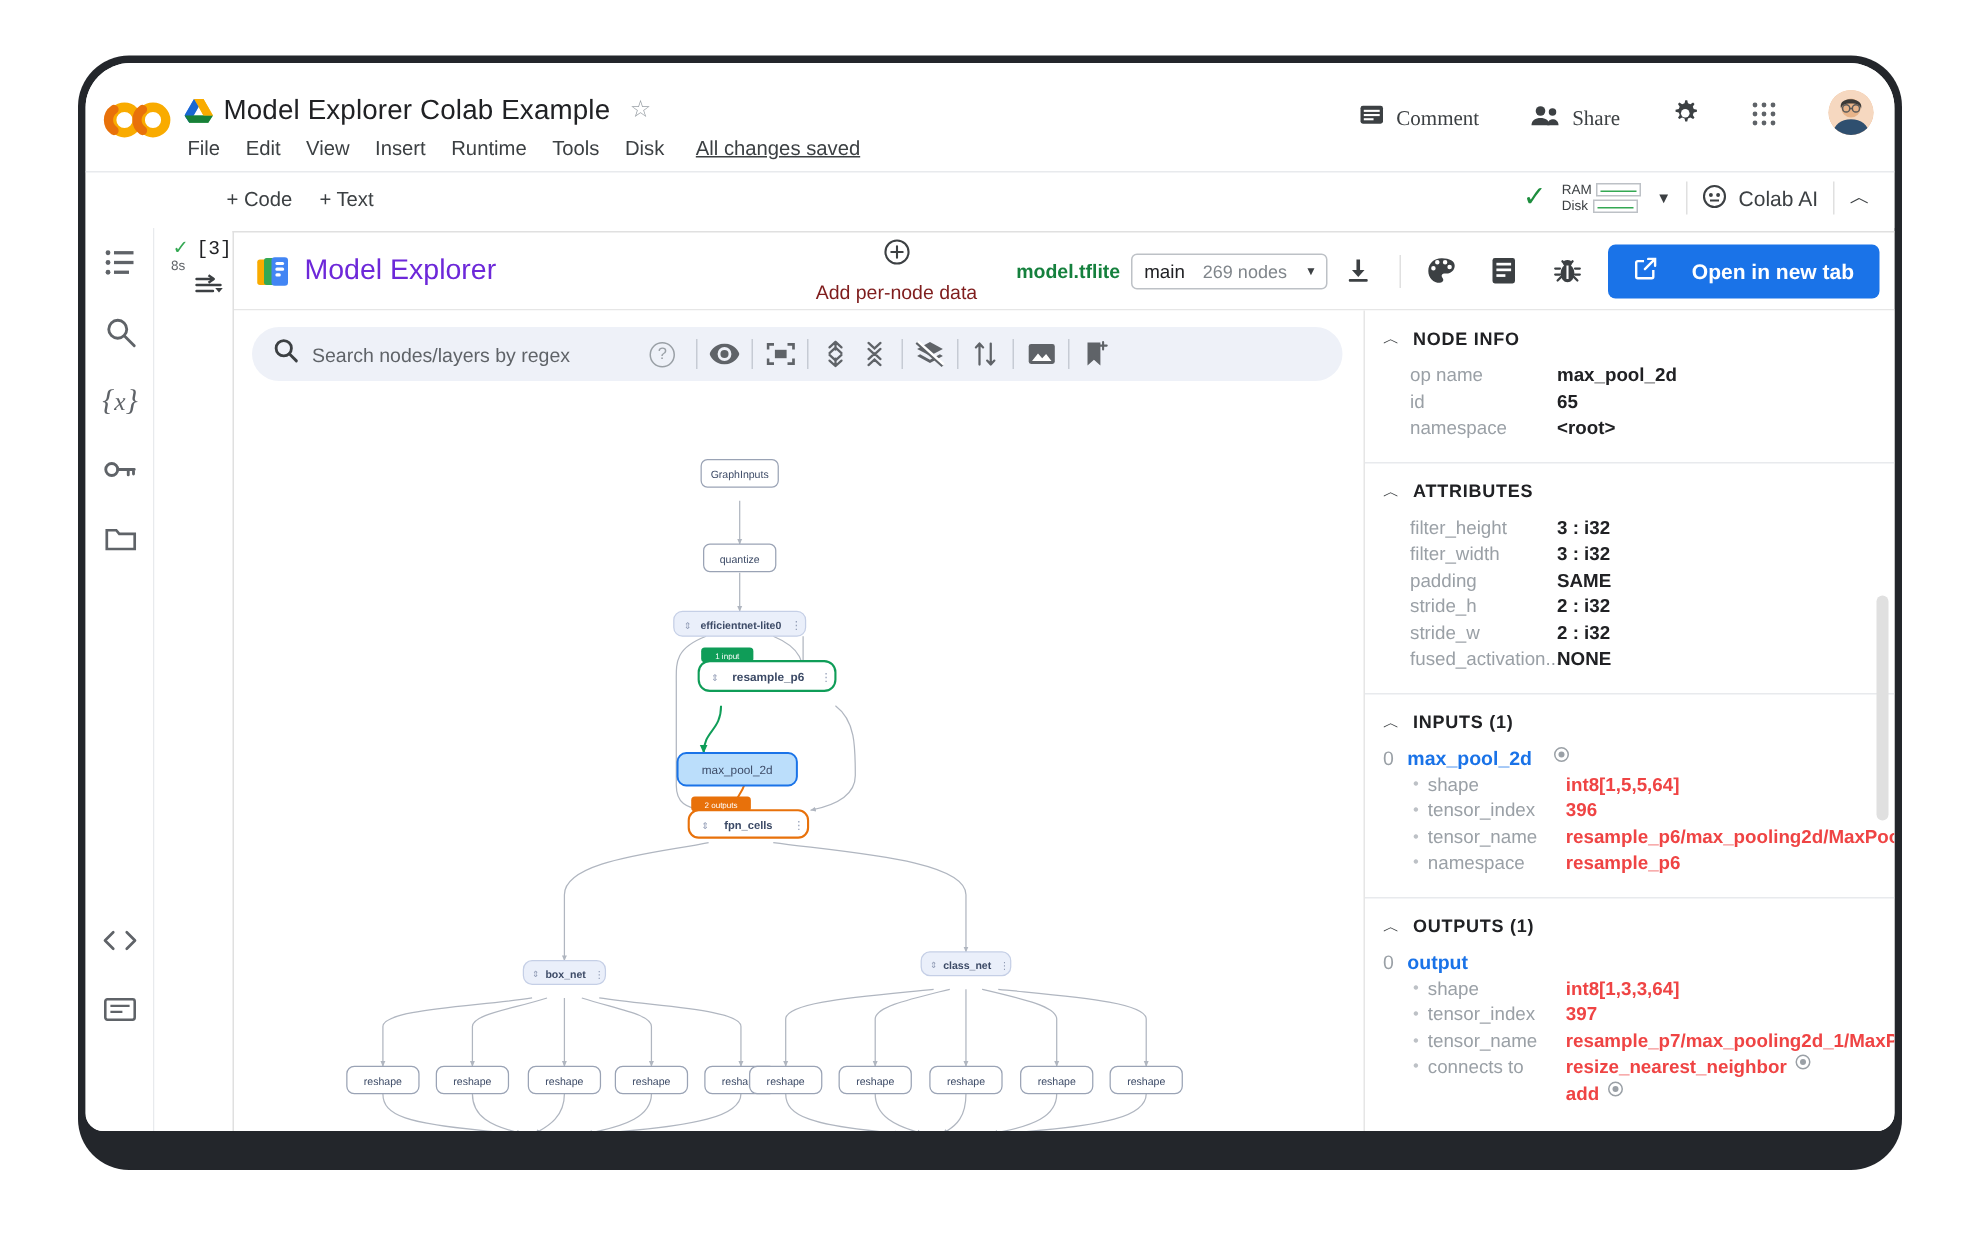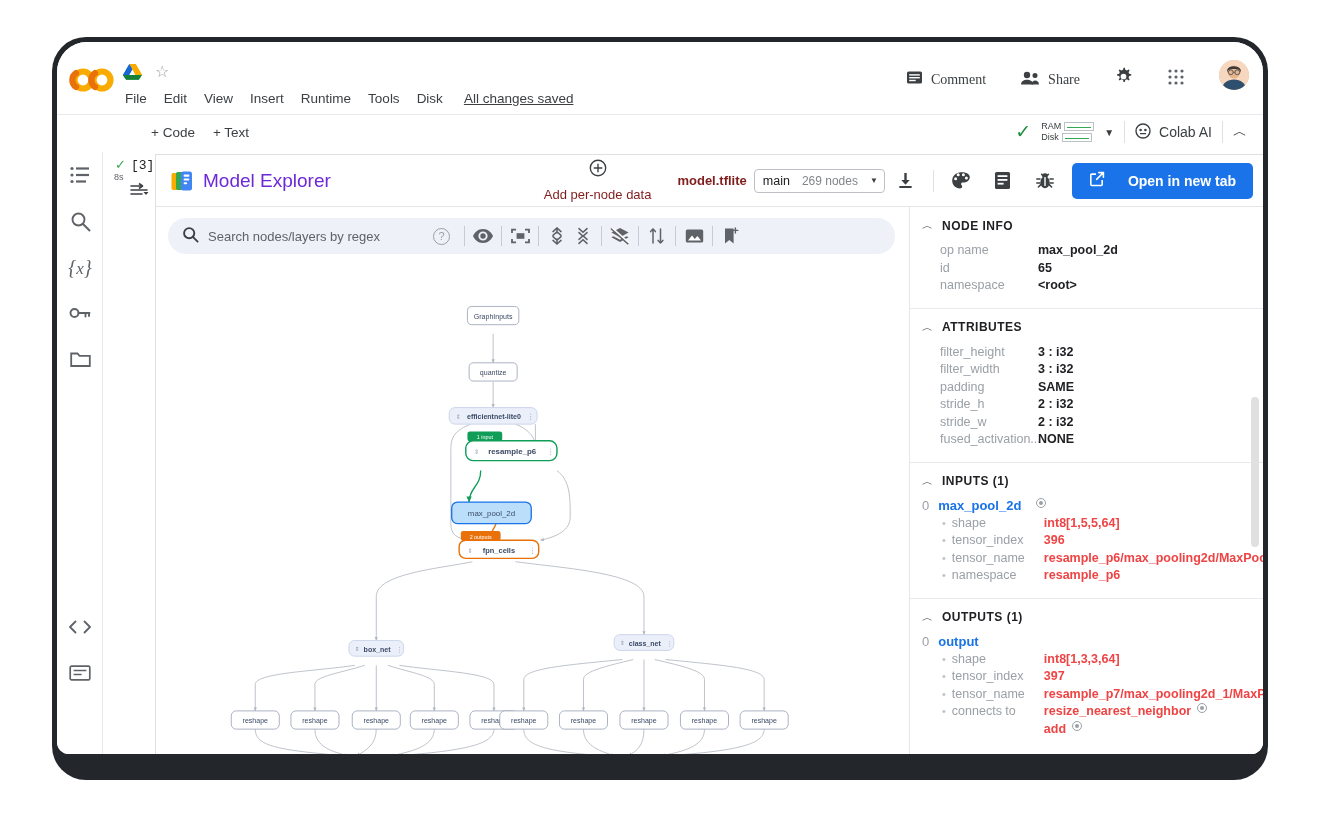--- a/index.html
+++ b/index.html
@@ -55,21 +55,21 @@
   #run-time { position:absolute; left:11px; top:20px; color:#5f6368; font-size:9px; }
   #cell-num { position:absolute; left:28px; top:6px; color:#202124; font-size:13px; font-family:"Liberation Mono", monospace; }
   #flow-icon { position:absolute; left:27px; top:30px; color:#3c4043; }
   
   #me { position:absolute; left:98px; top:112px; right:0; bottom:0; border:1px solid #e0e0e0; border-right:none; border-bottom:none; background:#fff; }
   #me-header { height: 52px; border-bottom:1px solid #e6e6e6; display:flex; align-items:center; padding: 0 10px 0 14px; }
   #me-logo { width:24px; height:24px; margin-right:9px; }
   #me-title { font-size: 19px; color:#6d28d9; }
   #me-header-right { margin-left:auto; display:flex; align-items:center; gap:0; }
   #add-per-node { display:flex; align-items:center; gap:7px; font-size:13px; color:#7f1d1d; cursor:pointer; margin-right: 26px; flex-direction: column; }
-  #model-name { font-size:13px; font-weight:bold; color:#7f1d1d; margin-right:7px; }
+  #model-name { font-size:13px; font-weight:bold; color:#15803d; margin-right:7px; }
   #graph-select { display:flex; align-items:center; border:1px solid #bdc1c6; border-radius:4px; height:24px; padding:0 6px 0 8px; gap:12px; cursor:pointer; }
   #gs-main { font-size:12.5px; color:#202124; }
   #gs-count { font-size:12px; color:#80868b; }
   #gs-arrow { font-size:8px; color:#3c4043; }
   .hicon { width:34px; height:34px; display:flex; align-items:center; justify-content:center; color:#3c4043; cursor:pointer; }
   #open-new-tab { display:flex; align-items:center; gap:23px; background:#1a73e8; color:#fff; font-size:14px; font-weight:bold; height:36px; padding:0 17px; border-radius:5px; cursor:pointer; margin-left:10px; }
   
   #graph-area { position:absolute; left:0; top:52px; right:354px; bottom:0; overflow:hidden; background:#fff; }
   #search-bar { position:absolute; left:12px; top:11px; right:14px; height:36px; background:#eef1f8; border-radius:18px; display:flex; align-items:center; padding: 0 8px 0 14px; }
   #search-input { border:none; background:transparent; outline:none; font-size:13px; color:#3c4043; width:215px; margin-left:9px; font-family:"Liberation Sans", sans-serif; }
@@ -123,20 +123,21 @@
         <svg viewBox="0 0 24 21" width="19" height="17">
           <path d="M8 1 L16 1 L24 15 L16 15 Z" fill="#FBBC04"></path>
           <path d="M8 1 L0 15 L4 21 L12 7 Z" fill="#4285F4"></path>
           <path d="M0 15 L4 21 L20 21 L24 15 Z" fill="#34A853"></path>
           <path d="M8 1 L12 7 L16 15 L24 15 Z" fill="#FBBC04"></path>
           <path d="M0 15 L8 1 L12 7.5 L4.2 21 Z" fill="#1967D2"></path>
           <path d="M4.2 21 L20 21 L23.8 15 L0.2 15 Z" fill="#188038"></path>
           <path d="M8.2 1 L16 1 L23.9 15 L16.1 15 Z" fill="#F9AB00"></path>
         </svg>
       </span>
+      <span id="doc-title">Model Explorer Colab Example</span>
       <span id="star-icon">☆</span>
     </div>
 
     <div id="menu-row">
       <span class="menu-item">File</span>
       <span class="menu-item">Edit</span>
       <span class="menu-item">View</span>
       <span class="menu-item">Insert</span>
       <span class="menu-item">Runtime</span>
       <span class="menu-item">Tools</span>

